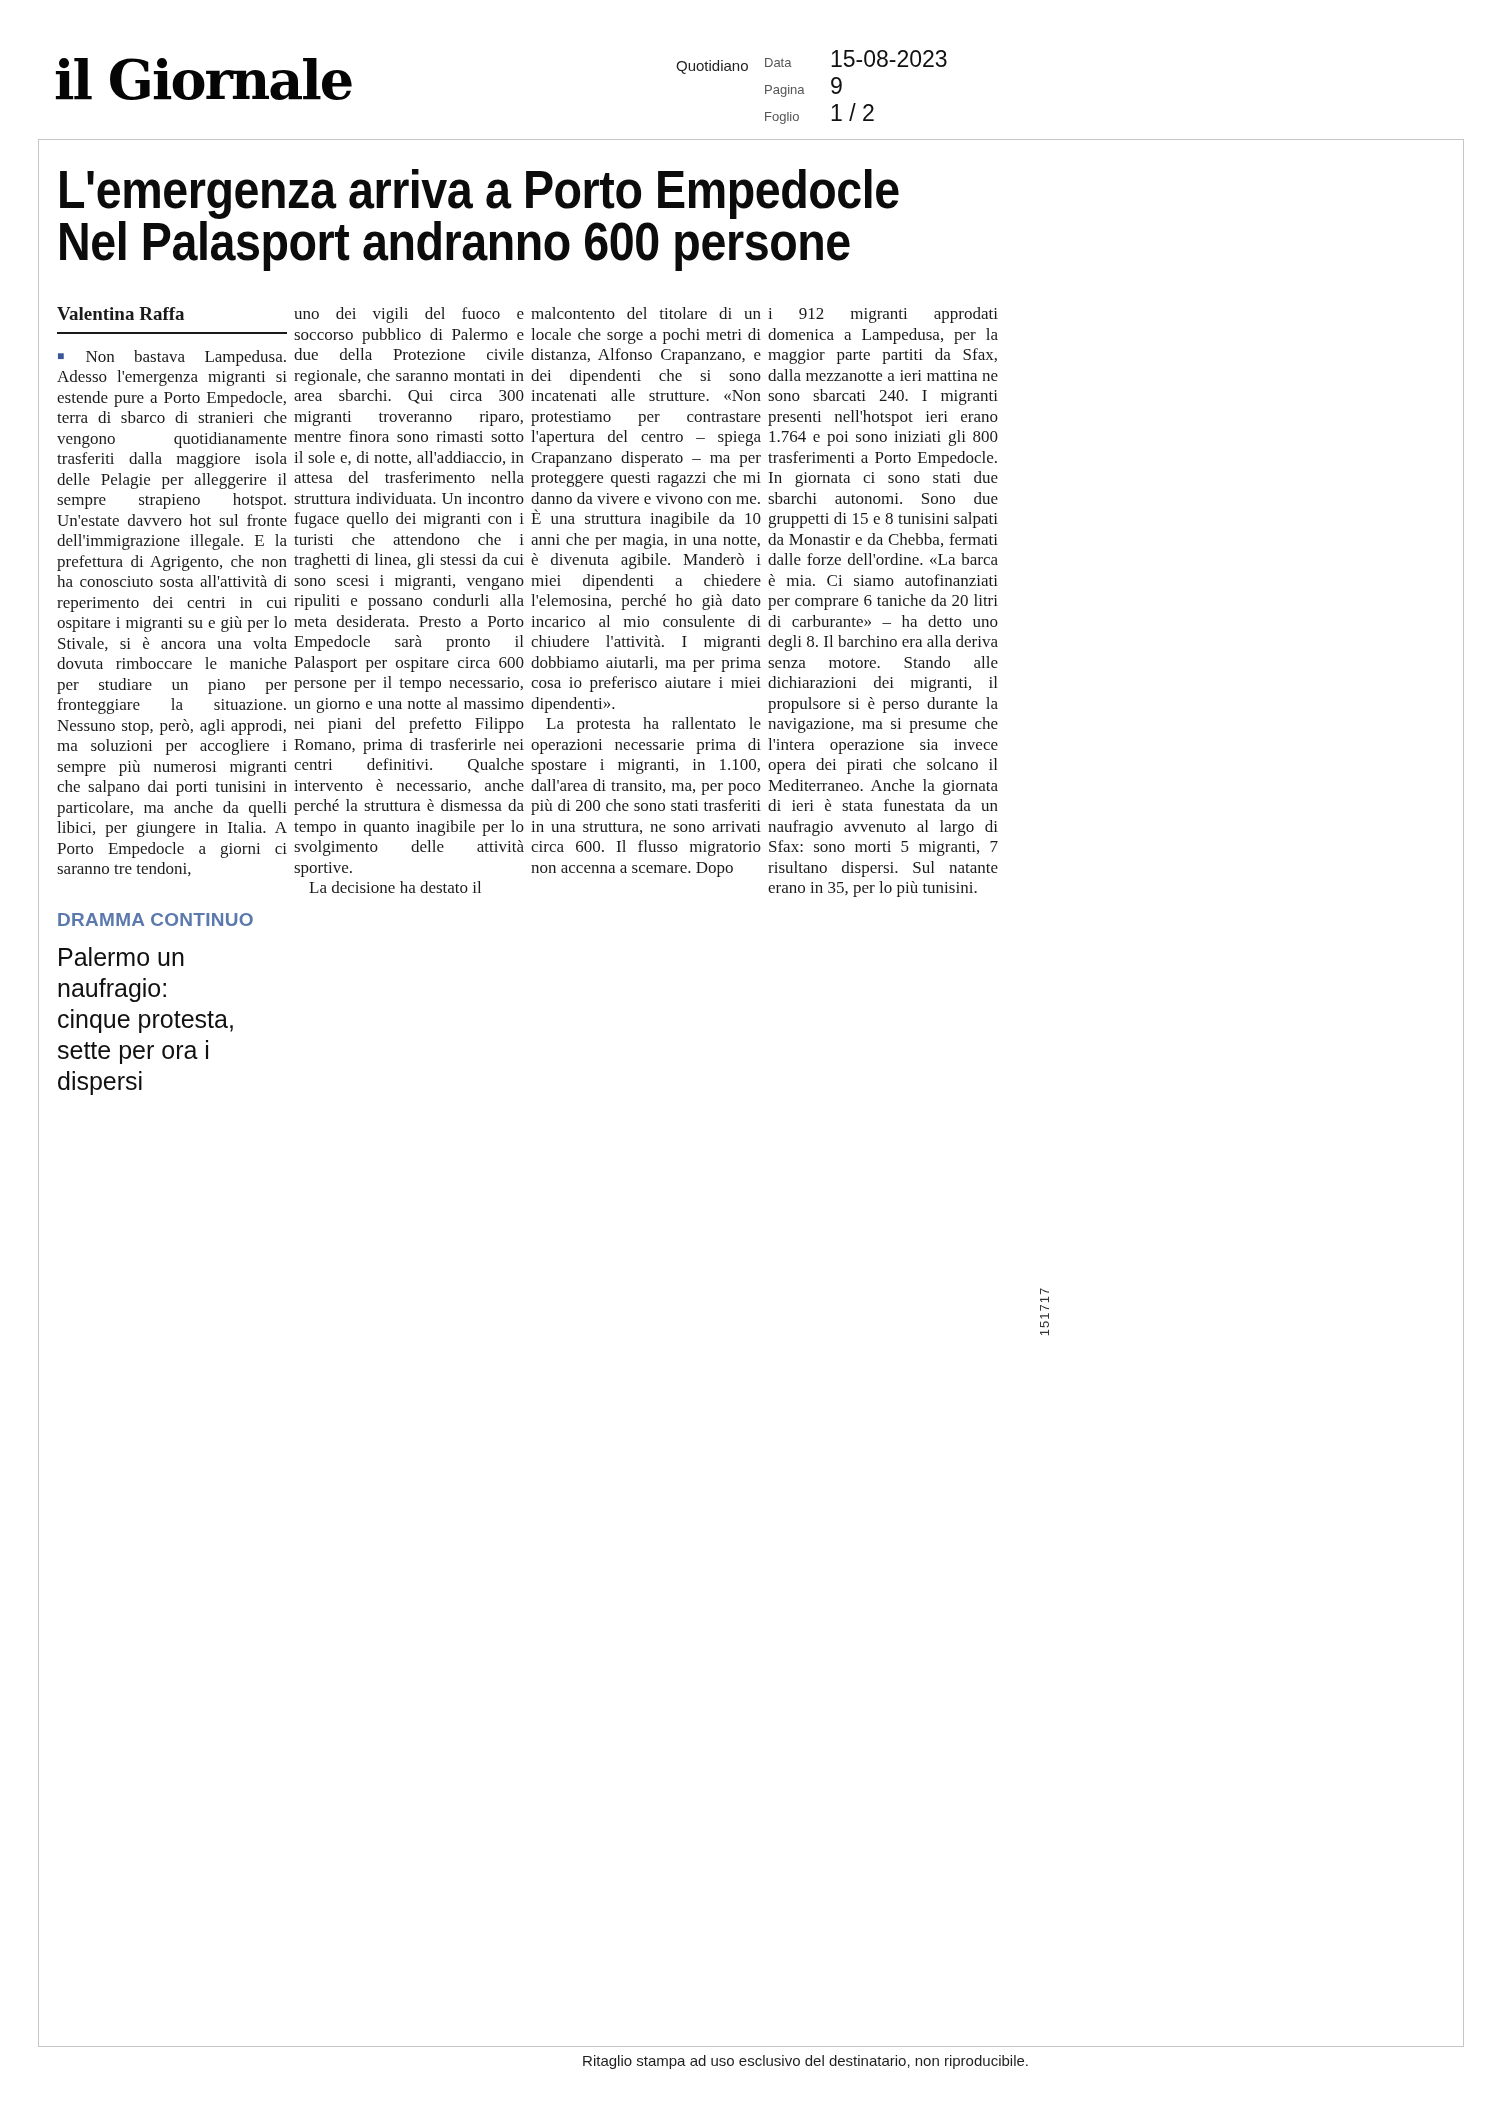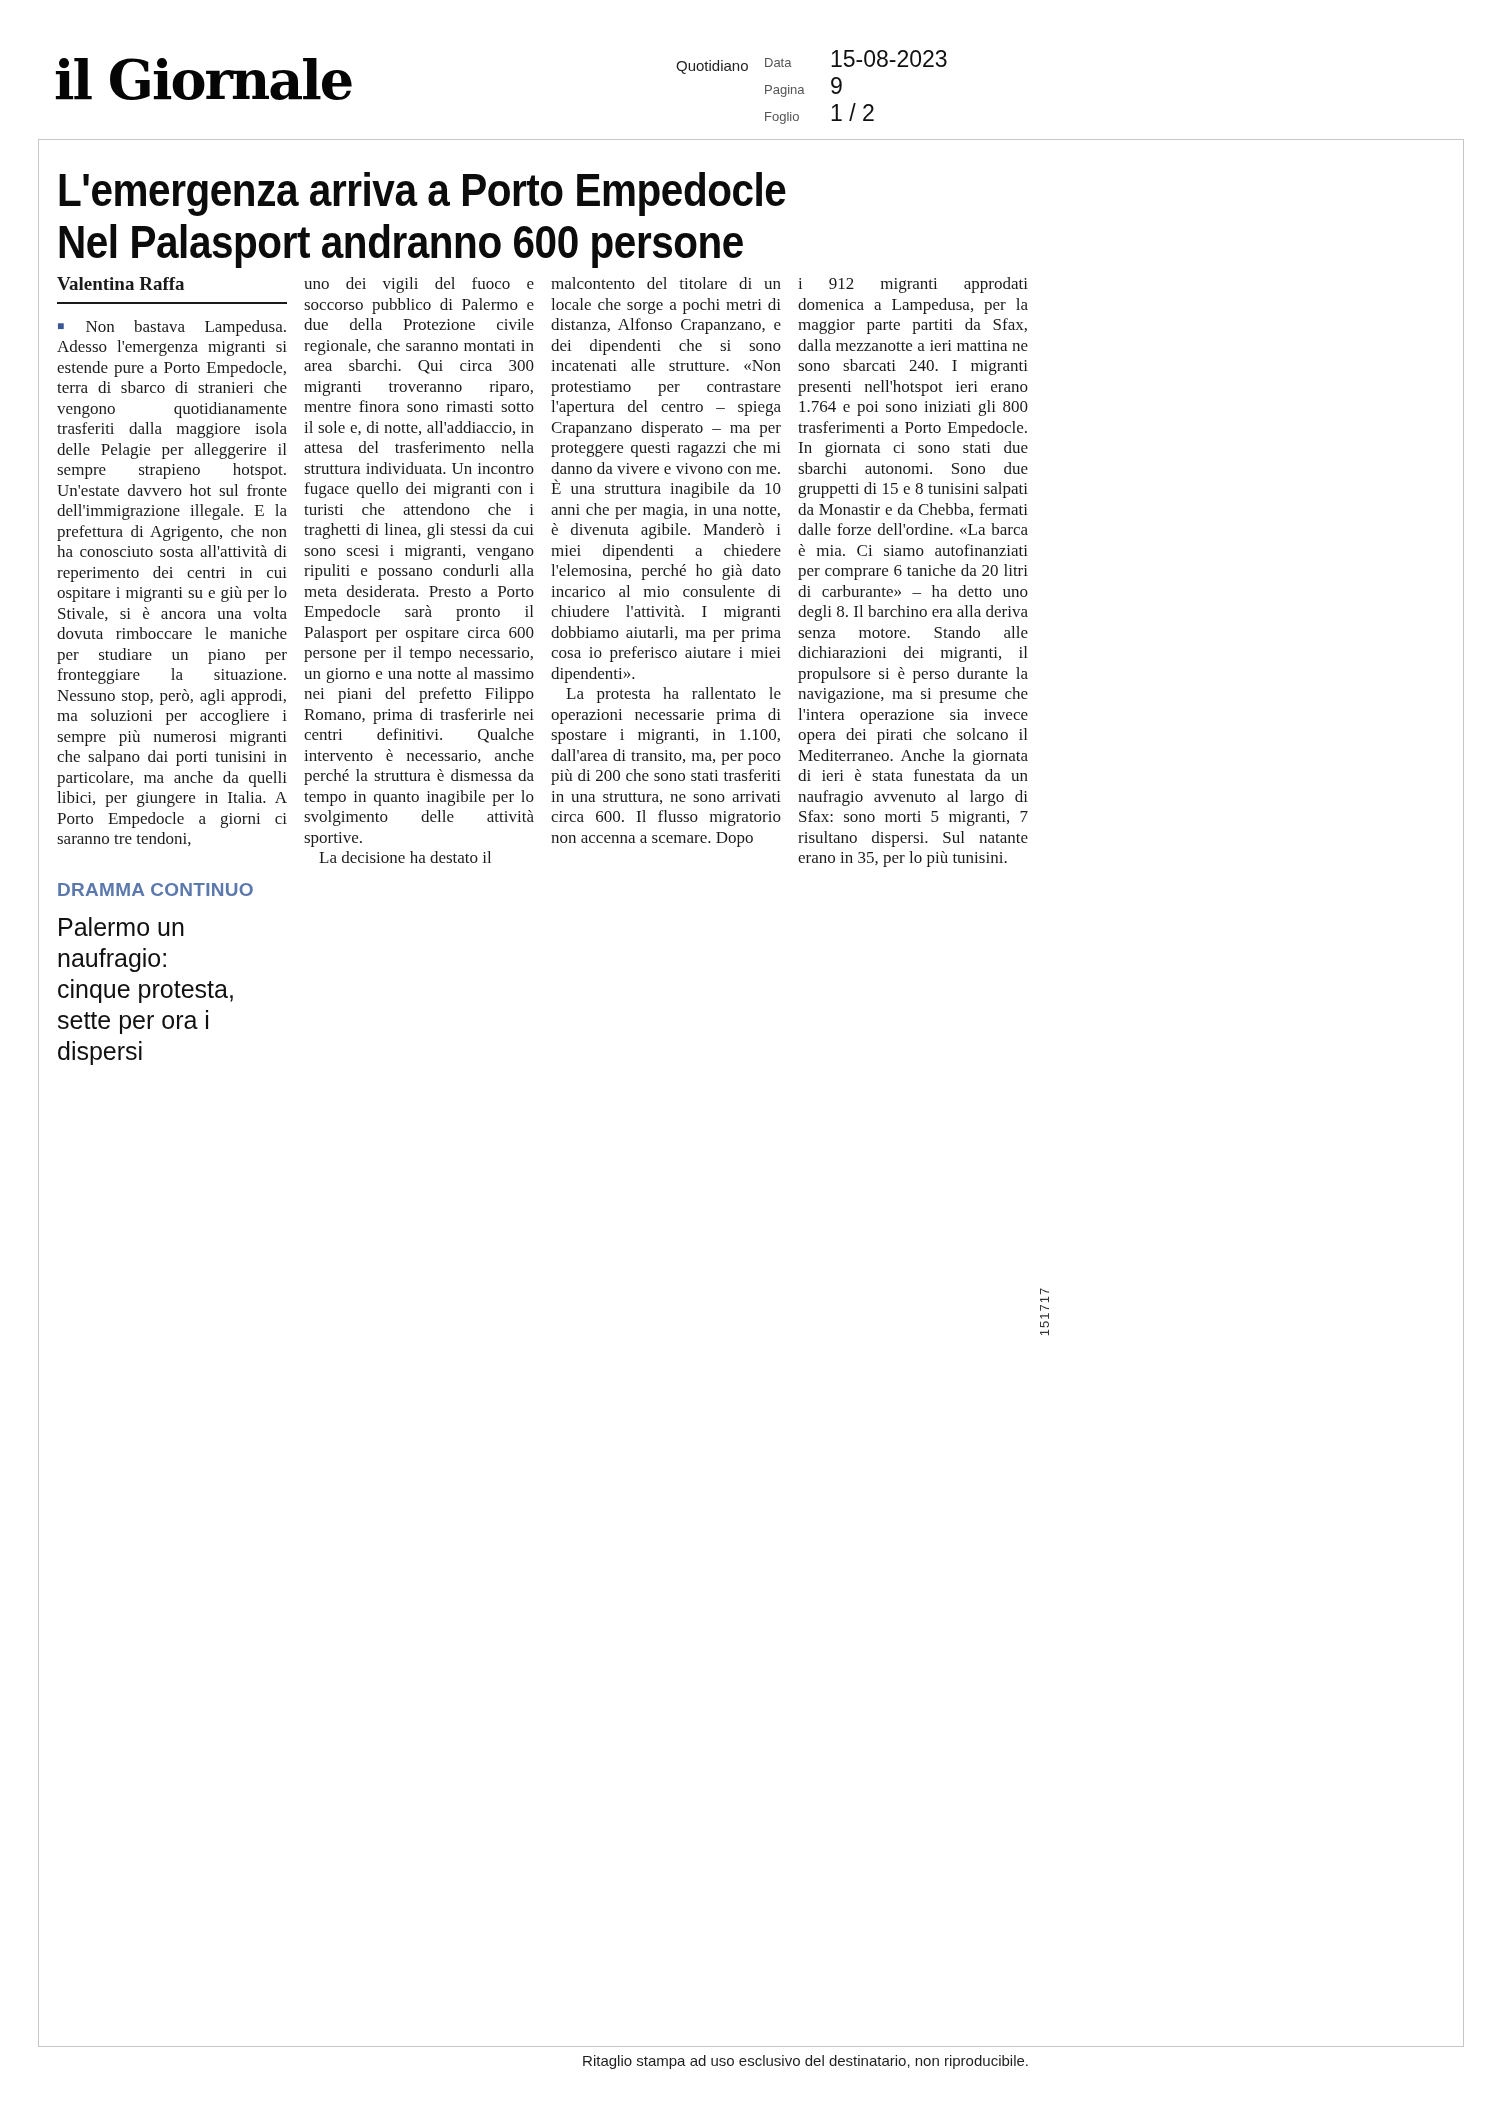--- a/index.html
+++ b/index.html
@@ -37,32 +37,32 @@
   }
 
   
   .article { position: absolute; left: 57px; top: 154px; width: 972px; }
   .kicker {
     font-family: "Liberation Sans", sans-serif; font-weight: 700;
     font-size: 23px; letter-spacing: 0.2px; color: var(--accent-blue, #3c5795);
   }
   .headline {
     margin: 10px 0 0 0; font-family: "Liberation Sans", sans-serif;
-    font-weight: 700; color: #0c0c0c; font-size: 46px; line-height: 52px;
+    font-weight: 700; color: #0c0c0c; font-size: 53px; line-height: 52px;
     letter-spacing: -0.5px;
   }
   .headline .hl {
     display: block; transform: scaleX(0.88); transform-origin: left center;
     white-space: nowrap;
   }
   .subhead {
     margin-top: 16px; font-style: italic; font-size: 27px; line-height: 34px;
     color: #141414;
   }
-  .cols { margin-top: 6px; display: flex; gap: 17px; }
+  .cols { margin-top: 36px; display: flex; gap: 7px; }
   .colm {
     width: 230px; flex: 0 0 230px;
     font-size: 17px; line-height: 20.5px; text-align: justify;
     color: #1b1b1b; hyphens: auto; -webkit-hyphens: auto;
   }
   .colm p { margin: 0; }
   .colm p.ind { text-indent: 15px; }
   .byline {
     font-weight: 700; font-size: 19px; padding-bottom: 7px;
     border-bottom: 2px solid #1a1a1a; margin-bottom: 12px; text-align: left;

